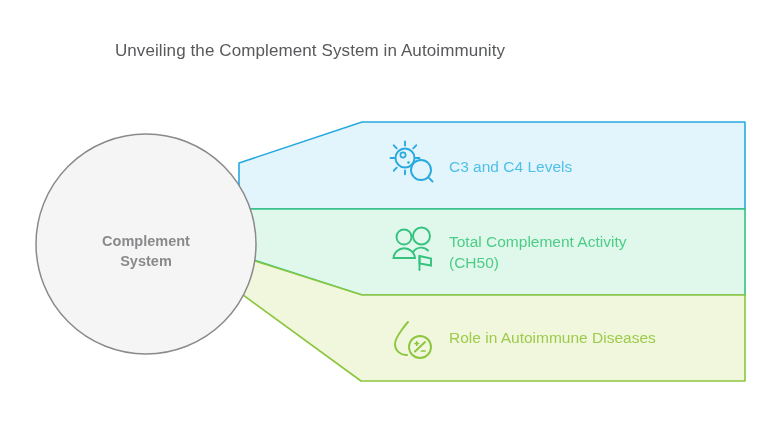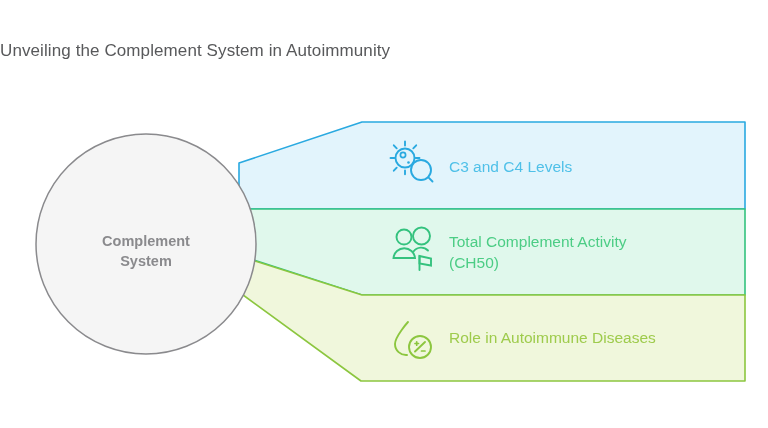--- a/index.html
+++ b/index.html
@@ -19,20 +19,21 @@
     left: 0;
     top: 0;
     width: 768px;
     height: 428px;
   }
   .title {
     position: absolute;
     left: 0;
     top: 41px;
     width: 620px;
+    text-align: center;
     font-size: 17px;
     color: #58595b;
     letter-spacing: 0.1px;
     font-family: "Liberation Sans", sans-serif;
   }
   svg {
     position: absolute;
     left: 0;
     top: 0;
   }

